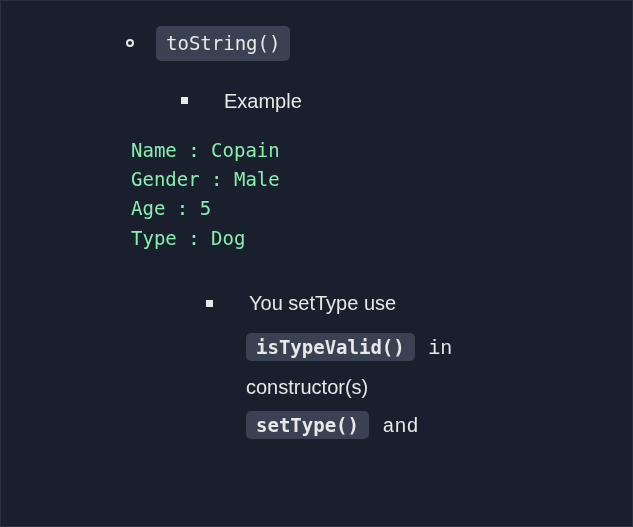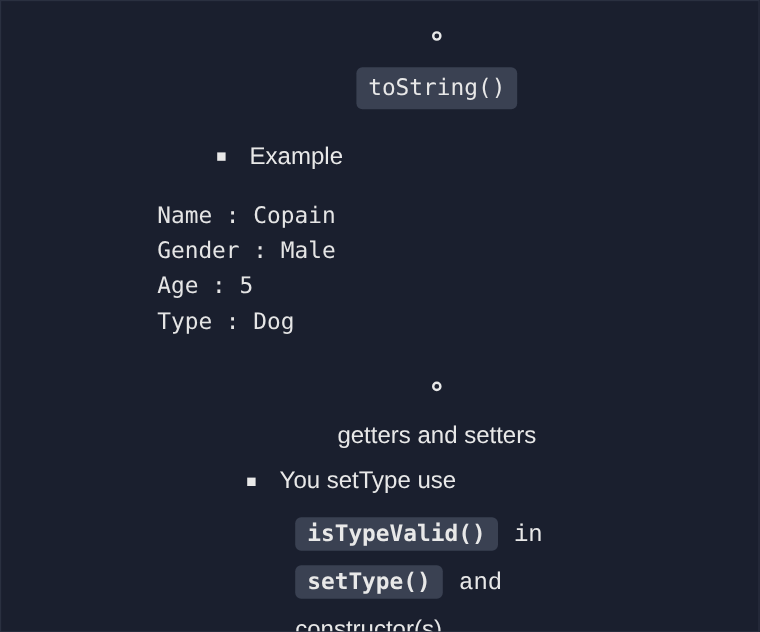--- a/index.html
+++ b/index.html
@@ -19,21 +19,20 @@
       border: 1px solid #2a3040;
     }
     .content {
       padding-left: 95px;
     }
     .bullet-row {
       display: flex;
       align-items: center;
       gap: 22px;
       margin-bottom: 25px;
-      flex-direction: column;
     }
     .bullet-circle {
       width: 8px;
       height: 8px;
       border: 2px solid #e8e8e8;
       border-radius: 50%;
       flex-shrink: 0;
     }
     .bullet-square {
       width: 7px;
@@ -48,27 +47,27 @@
       border-radius: 5px;
       font-size: 19px;
       color: #e8e8e8;
     }
     .sub-level {
       padding-left: 55px;
     }
     .sub-bullet-row {
       display: flex;
       align-items: center;
-      gap: 20px;
+      gap: 36px;
       margin-bottom: 20px;
     }
     .code-block {
       font-family: "SF Mono", "Consolas", "Monaco", monospace;
       font-size: 19px;
-      color: #e5e5e5;
+      color: #86efac;
       white-space: pre;
       margin-bottom: 35px;
       line-height: 1.55;
       margin-left: 5px;
     }
     .second-section .bullet-row {
       margin-bottom: 8px;
     }
     .instruction-block {
       padding-left: 80px;
@@ -105,37 +104,33 @@
       <span>Example</span>
     </div>
   </div>
 
   <div class="code-block">Name : Copain
 Gender : Male
 Age : 5
 Type : Dog</div>
 
   <div class="second-section">
-    <div class="bullet-row">
-      <span class="bullet-circle"></span>
-      <span>getters and setters</span>
-    </div>
 
     <div class="instruction-block">
       <div class="sub-bullet-row">
         <span class="bullet-square"></span>
         <span>You setType use</span>
       </div>
       <div class="instruction-text">
         <div>
           <span class="code-inline">isTypeValid()</span>
           <span class="inline-word">in</span>
         </div>
+        <div>constructor(s)</div>
         <div>
           <span class="code-inline">setType()</span>
           <span class="inline-word">and</span>
         </div>
-        <div>constructor(s)</div>
       </div>
     </div>
   </div>
 
 </div>
 
 </body></html>

